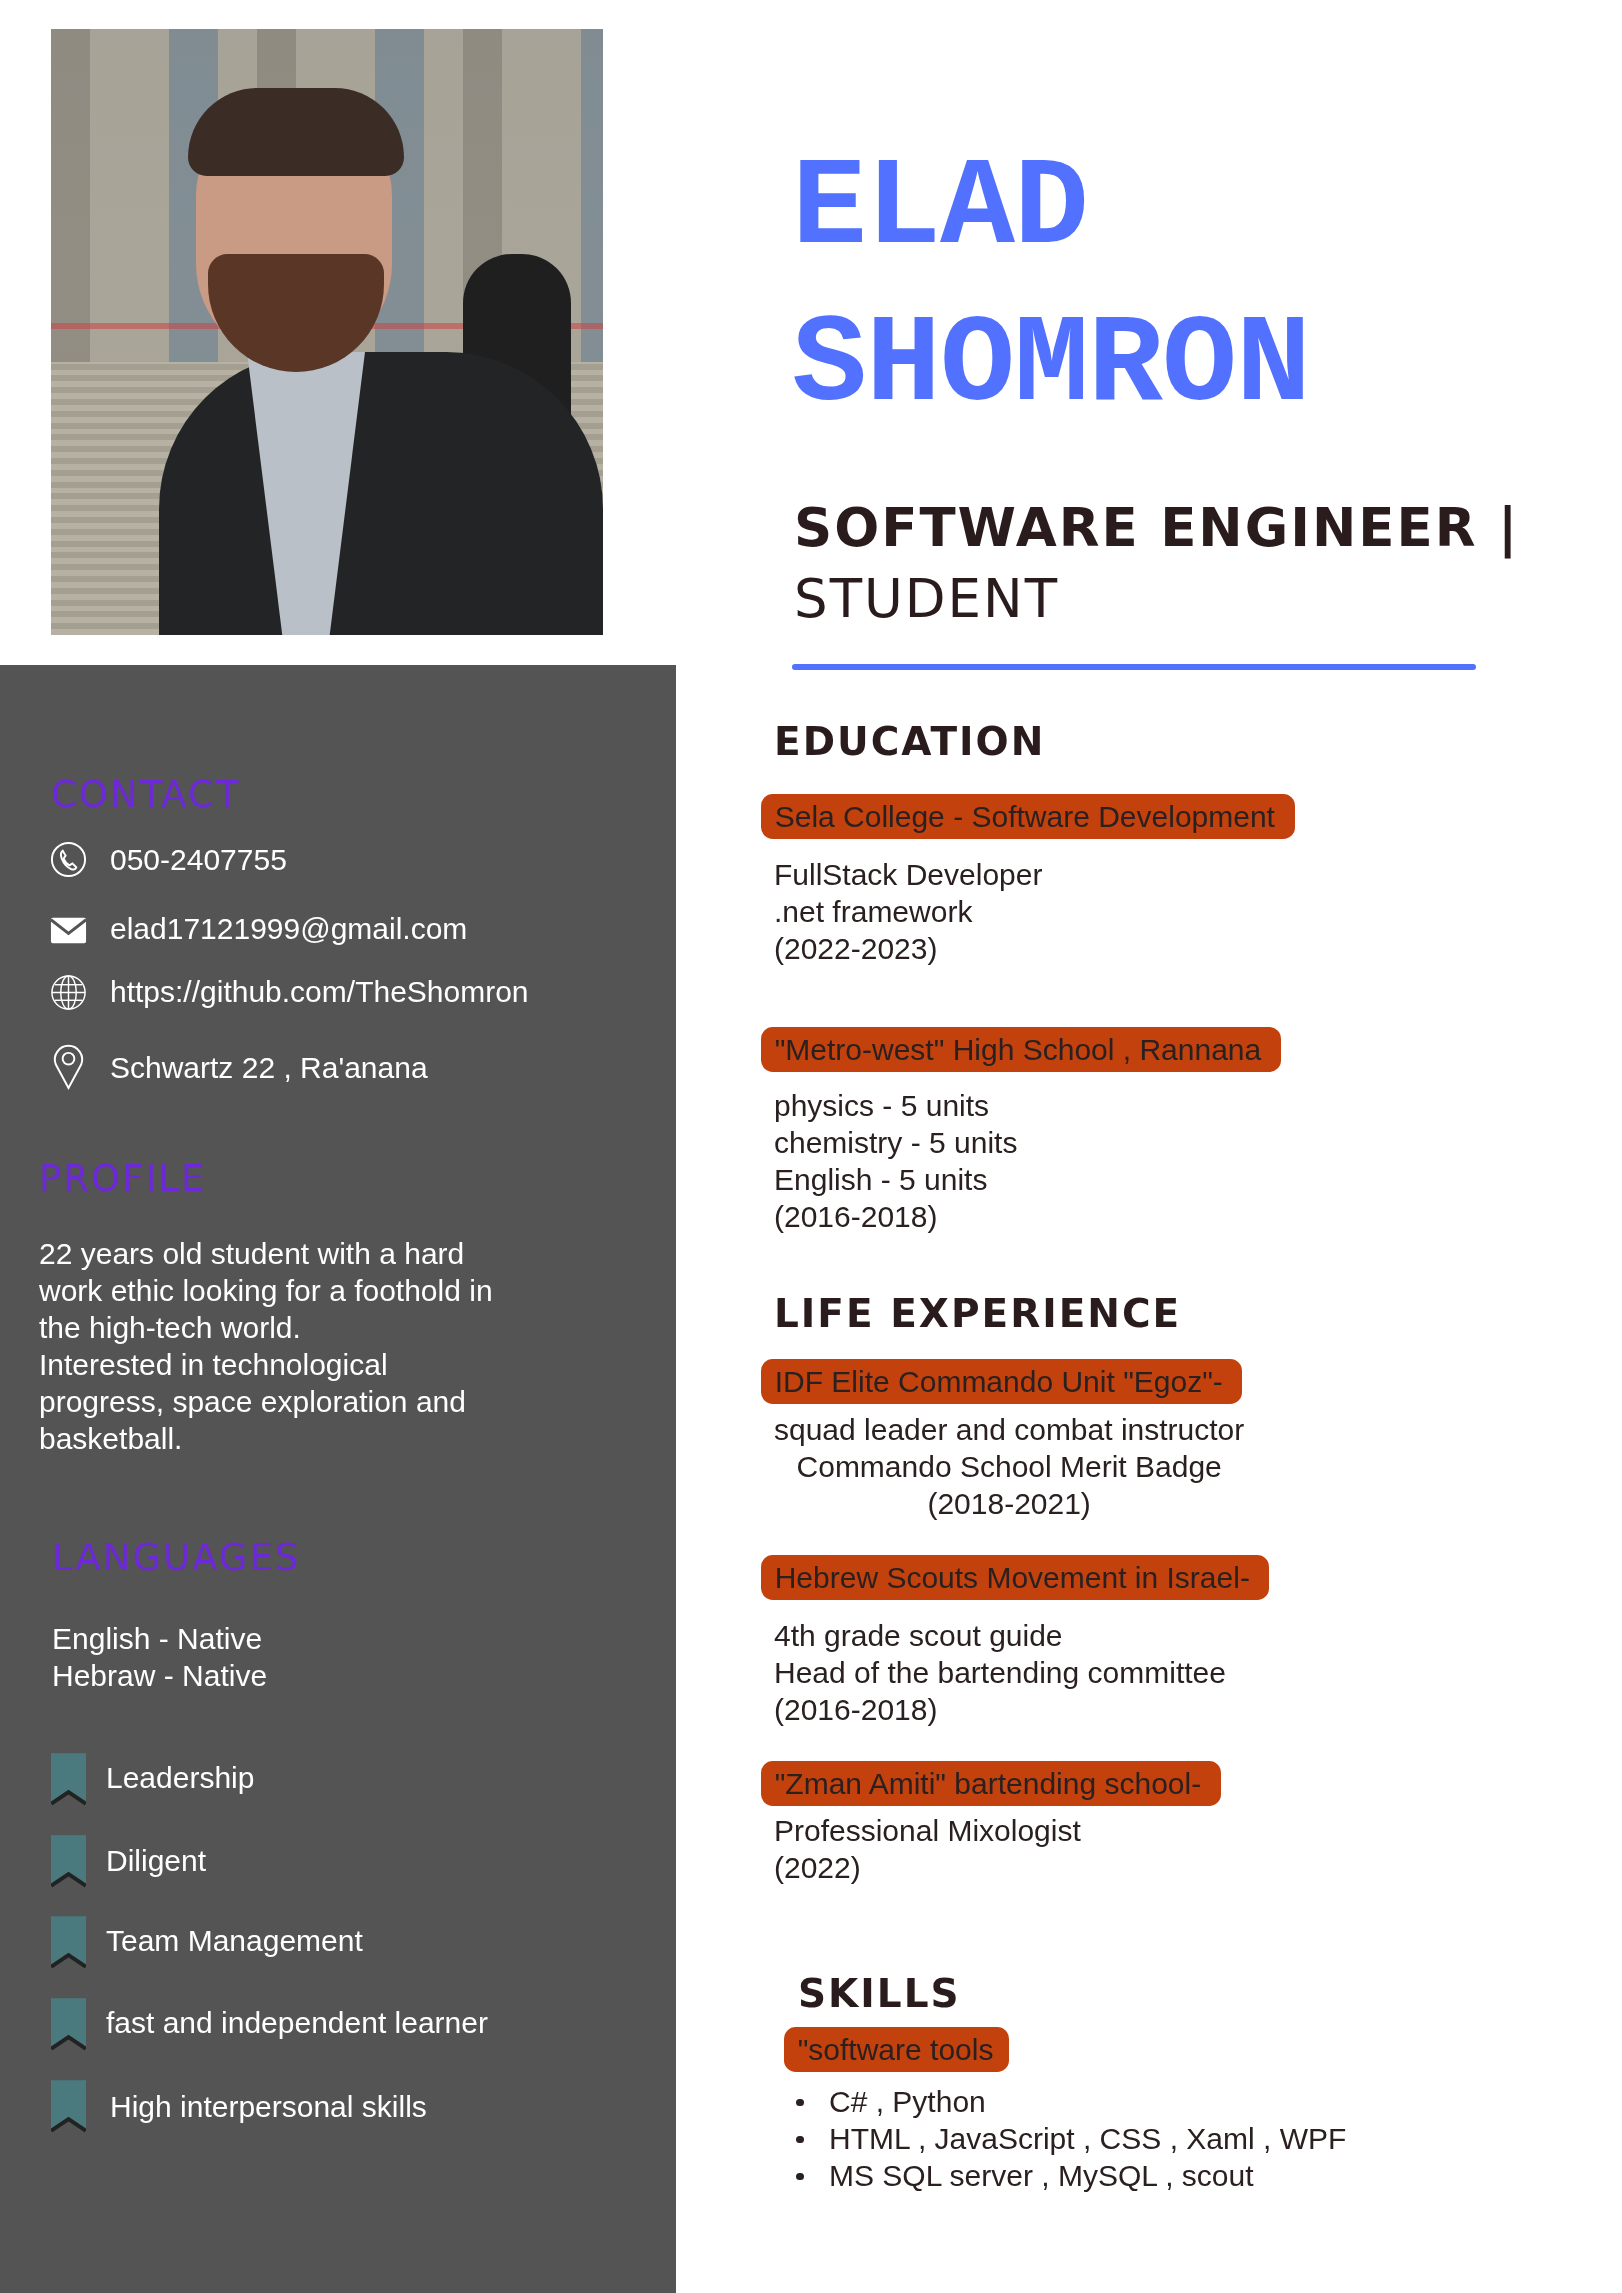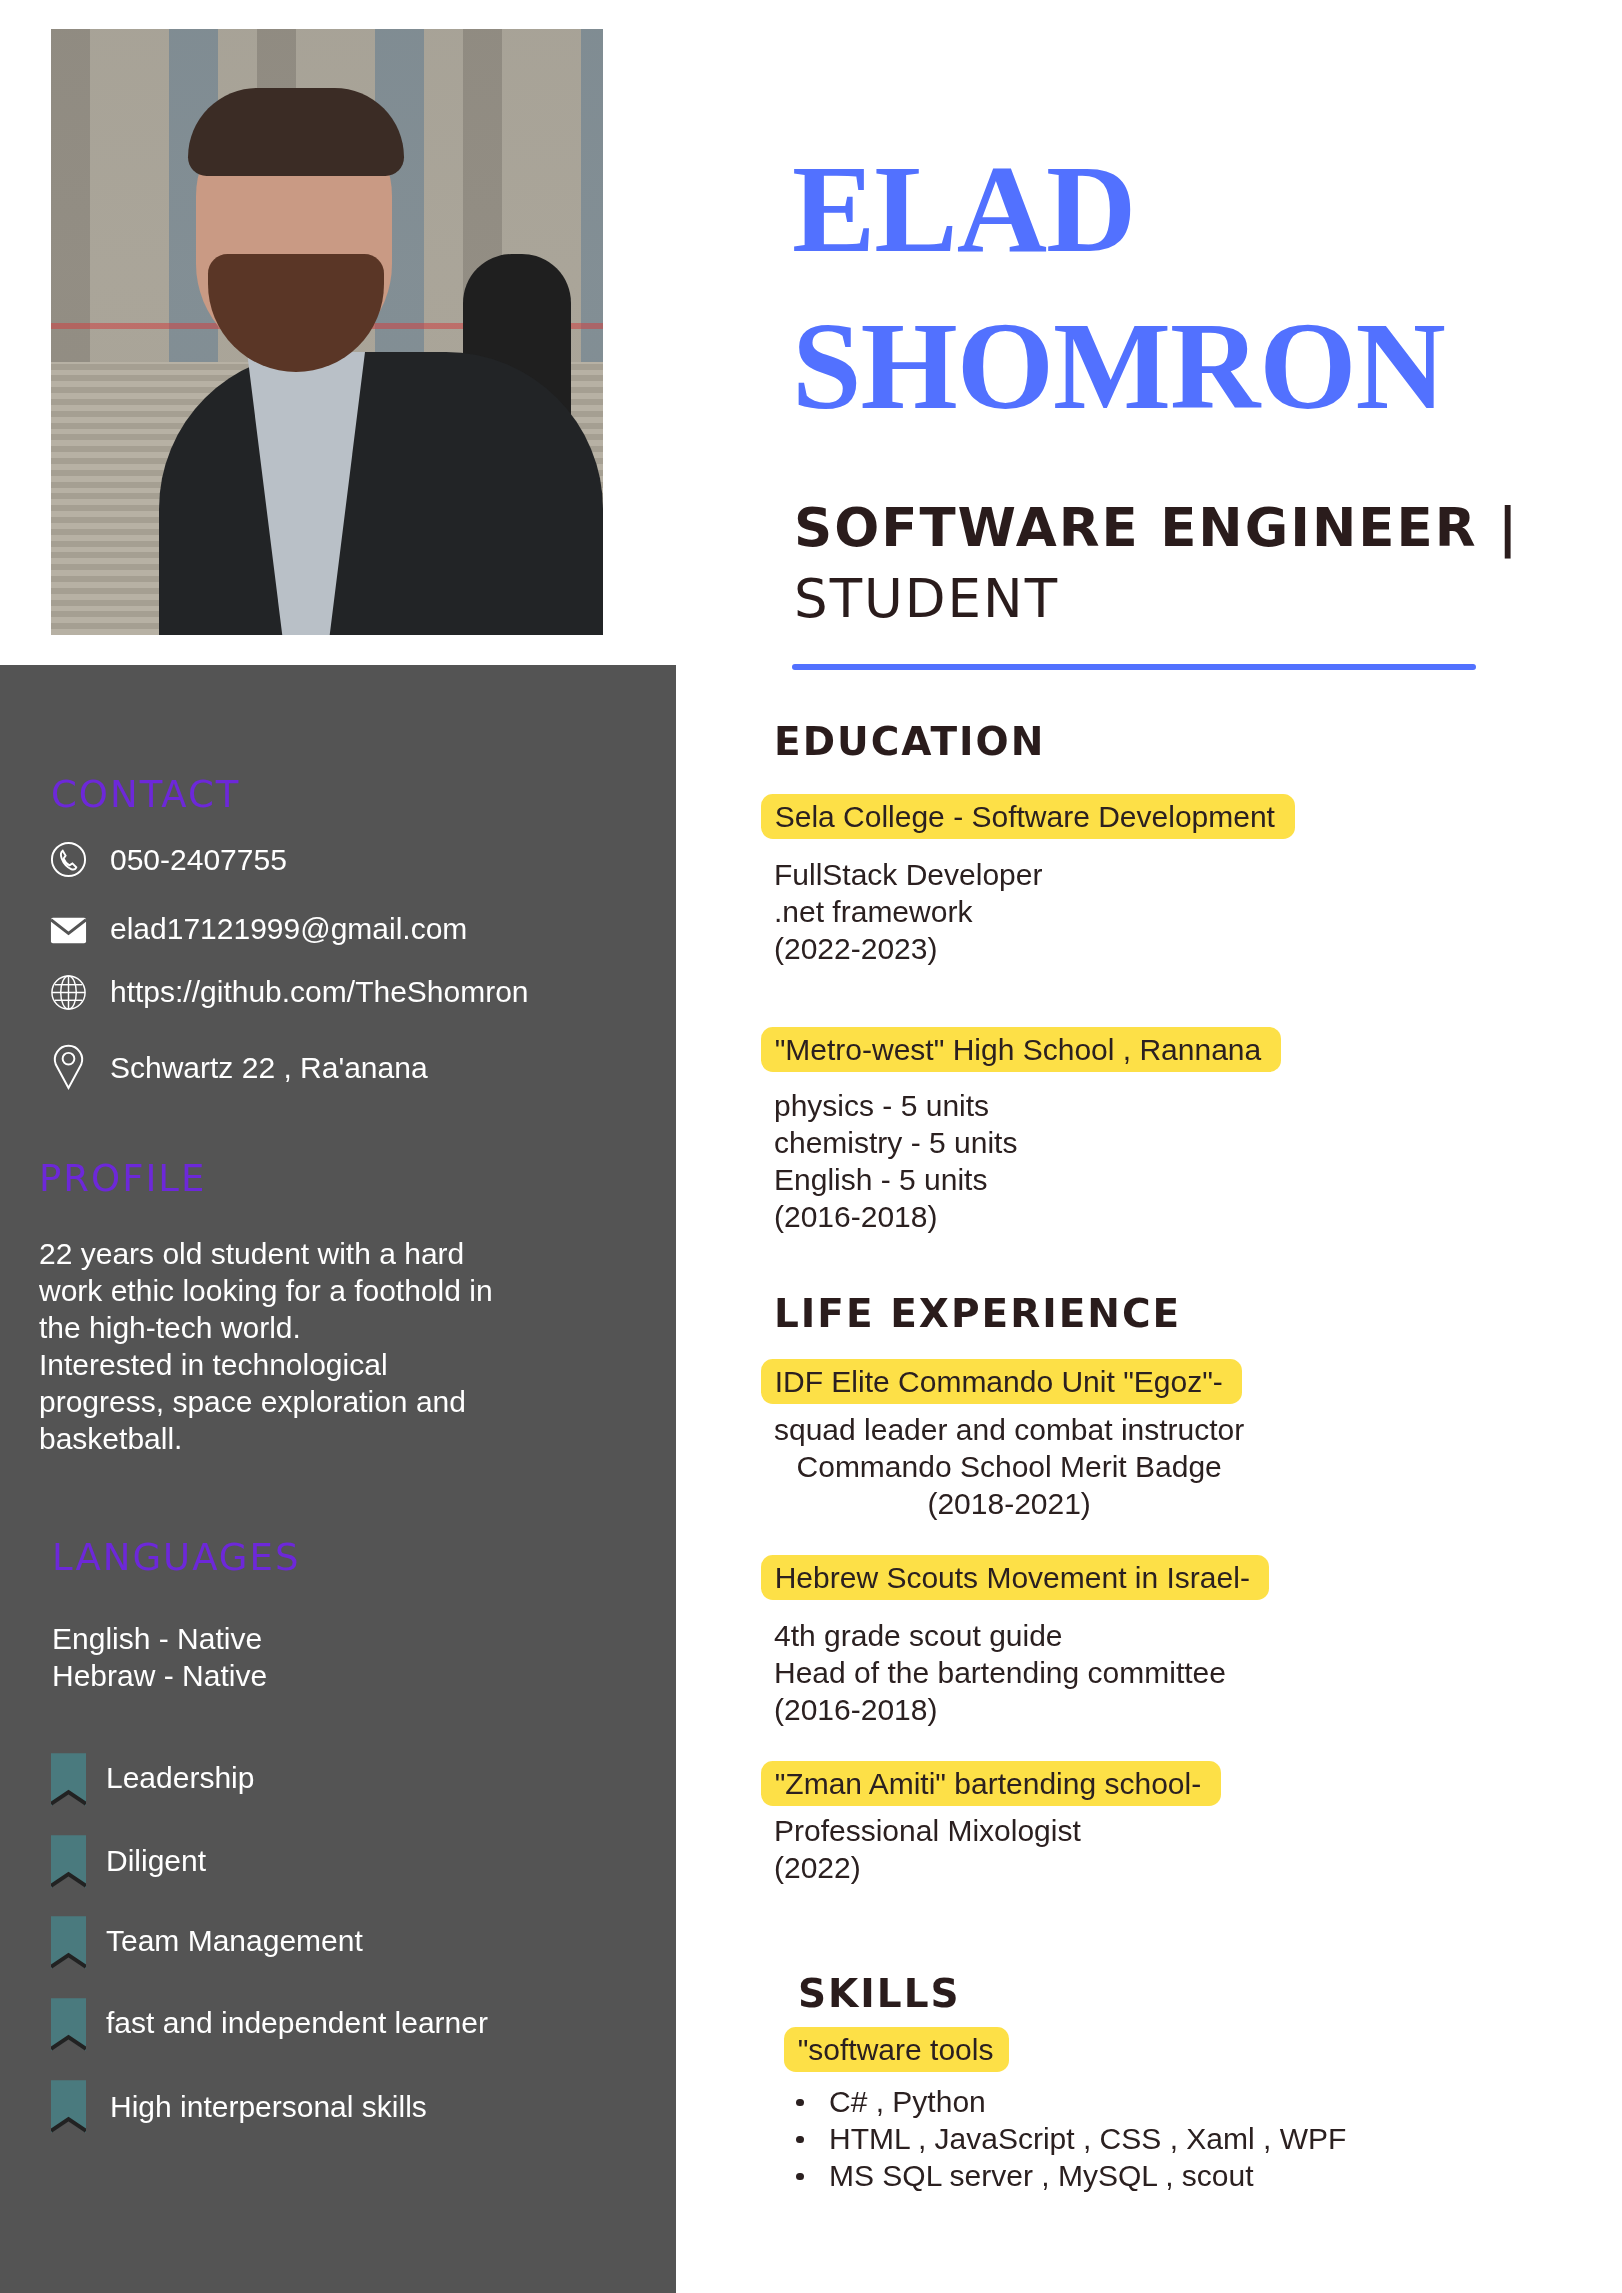--- a/index.html
+++ b/index.html
@@ -21,38 +21,38 @@
   #photo .head { position:absolute; left:145px; top:78px; width:196px; height:255px; background:#c99a84;
            border-radius: 98px 98px 108px 108px; }
   #photo .hair { position:absolute; left:137px; top:59px; width:216px; height:88px; background:#3b2c25;
            border-radius: 108px 108px 29px 29px; }
   #photo .beard { position:absolute; left:157px; top:225px; width:176px; height:118px; background:#5a3626;
            border-radius: 19.6px 19.6px 88px 88px; }
   #photo .person2 { position:absolute; left:412px; top:225px; width:108px; height:245px; background:#1f1f1f;
            border-radius: 49px 49px 9.8px 9.8px; }
 
   
-  .name { position:absolute; left: 792px; font-family: Liberation Serif, serif; font-weight: bold;
+  .name { position:absolute; left: 792px; font-family: Liberation Mono, monospace; font-weight: bold;
           font-size: 125px; color: #5271ff; line-height: 1; letter-spacing: -1px; }
   .subtitle { position:absolute; left: 794px; font-family: "DejaVu Sans", sans-serif; font-size: 53px;
           color: #2a1c1c; line-height: 1; letter-spacing: 2px; }
   #accent-line { position:absolute; left: 792px; top: 664px; width: 684px; height: 5.9px; background: #5271ff; border-radius: 2.9px; }
 
   
   #sidebar { position:absolute; left:0; top:665px; width:676px; height:1629px; background:#545454; }
   .side-head { position:absolute; font-family: "DejaVu Sans", sans-serif; font-weight: normal; color: #6d28d9;
           font-size: 37px; letter-spacing: 2px; line-height: 1; }
   .side-text { position:absolute; color: #ffffff; font-size: 30px; line-height: 1; white-space: nowrap; }
   .contact-icon { position:absolute; left: 49px; width: 39px; height: 39px; }
   .bookmark { position:absolute; left: 51px; width: 35px; height: 53px; }
 
   
   .main-head { position:absolute; font-family: "DejaVu Sans", sans-serif; font-weight: bold; color: #2a1c1c;
           font-size: 39px; letter-spacing: 2px; line-height: 1; }
-  .pill { position:absolute; left: 761px; height: 45px; background: #fde047; border-radius: 11.8px;
+  .pill { position:absolute; left: 761px; height: 45px; background: #c2410c; border-radius: 11.8px;
           font-size: 30px; line-height: 45px; padding: 0 19.6px 0 13.7px; color: #2b2020; white-space: nowrap; }
   .body-lines { position:absolute; left: 774px; font-size: 30px; line-height: 37px; color: #2b2020; white-space: nowrap; }
   .bullets { position:absolute; left: 796px; font-size: 30px; line-height: 37px; color: #2b2020; list-style: none; }
   .bullets li { position: relative; padding-left: 33px; white-space: nowrap; }
   .bullets li::before { content: ""; position: absolute; left: 0; top: 15.7px; width: 7.8px; height: 7.8px; border-radius: 50%; background: #2b2020; }
 </style>
 </head>
 <body>
 
 <div id="photo" role="img" aria-label="Portrait photo of Elad Shomron">

